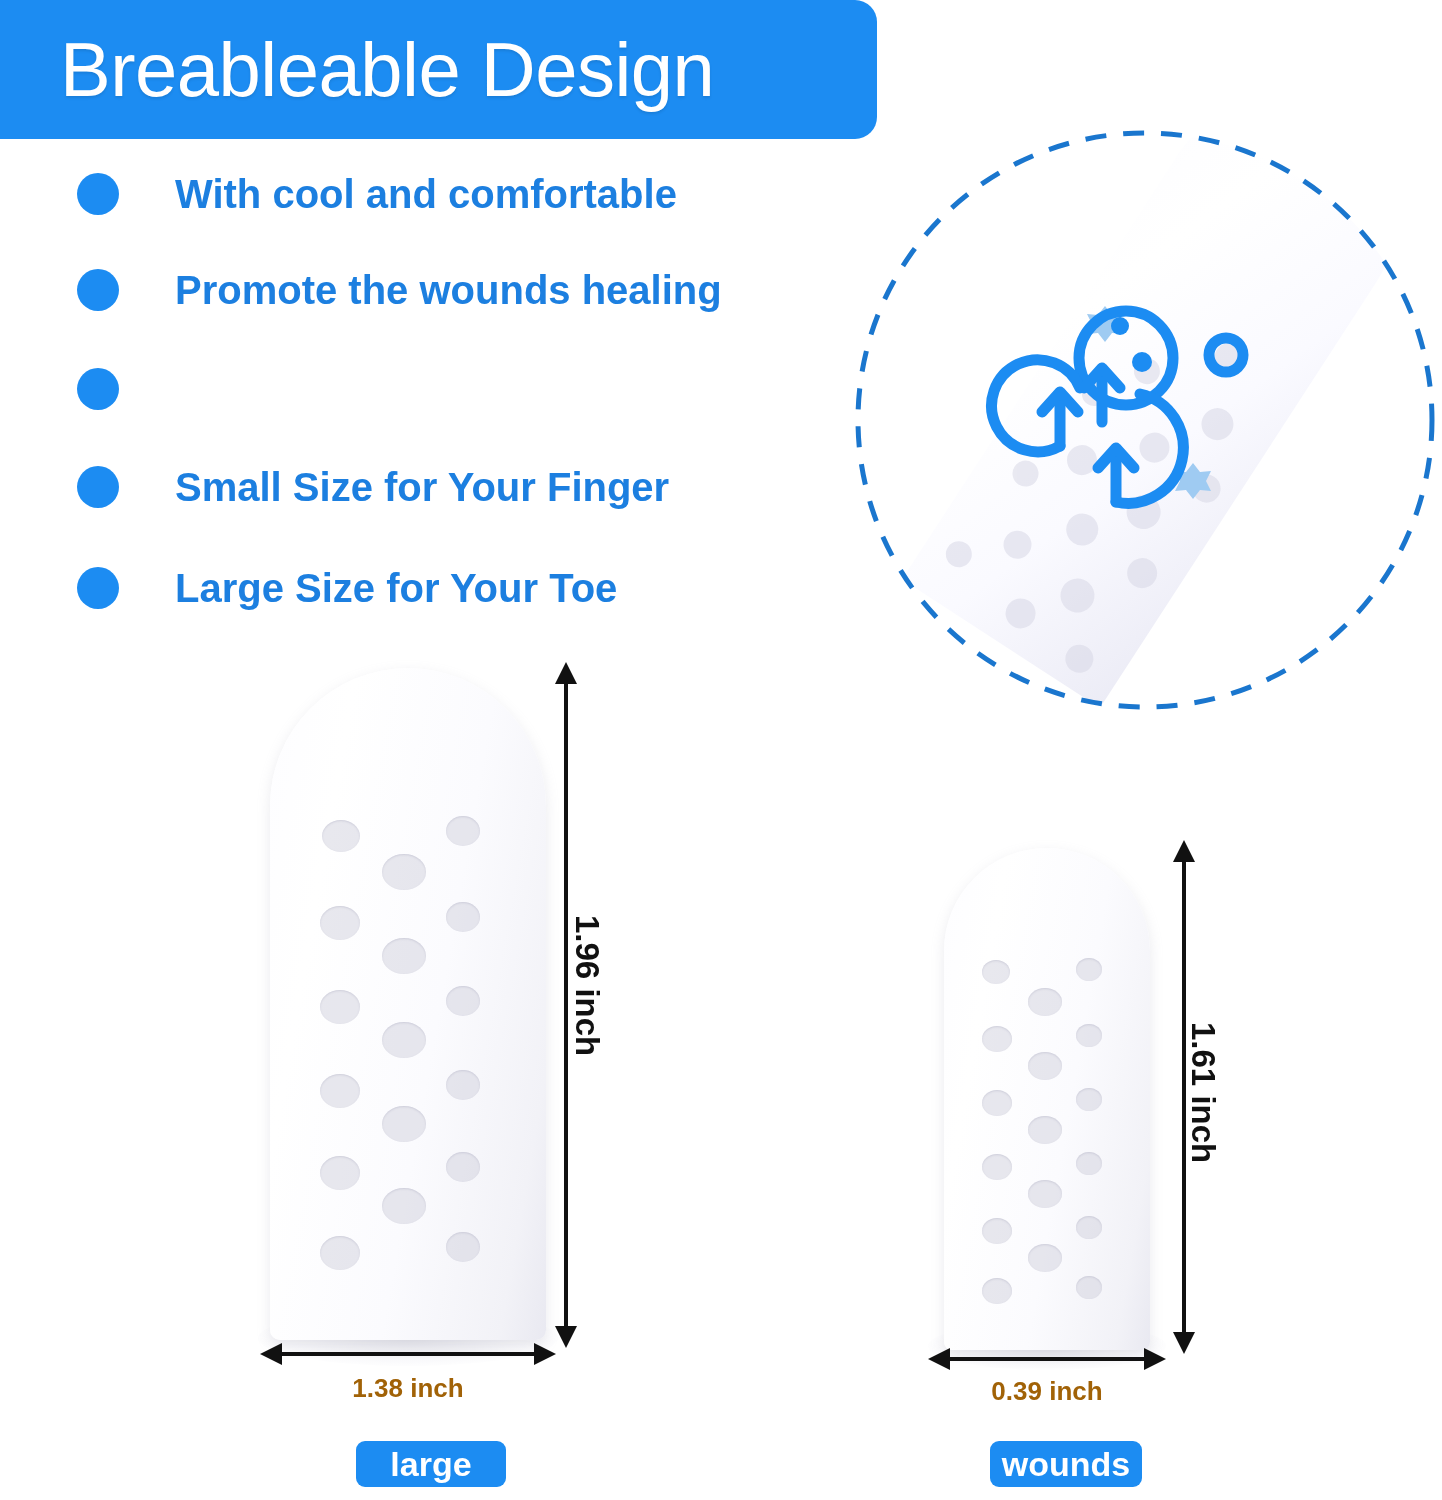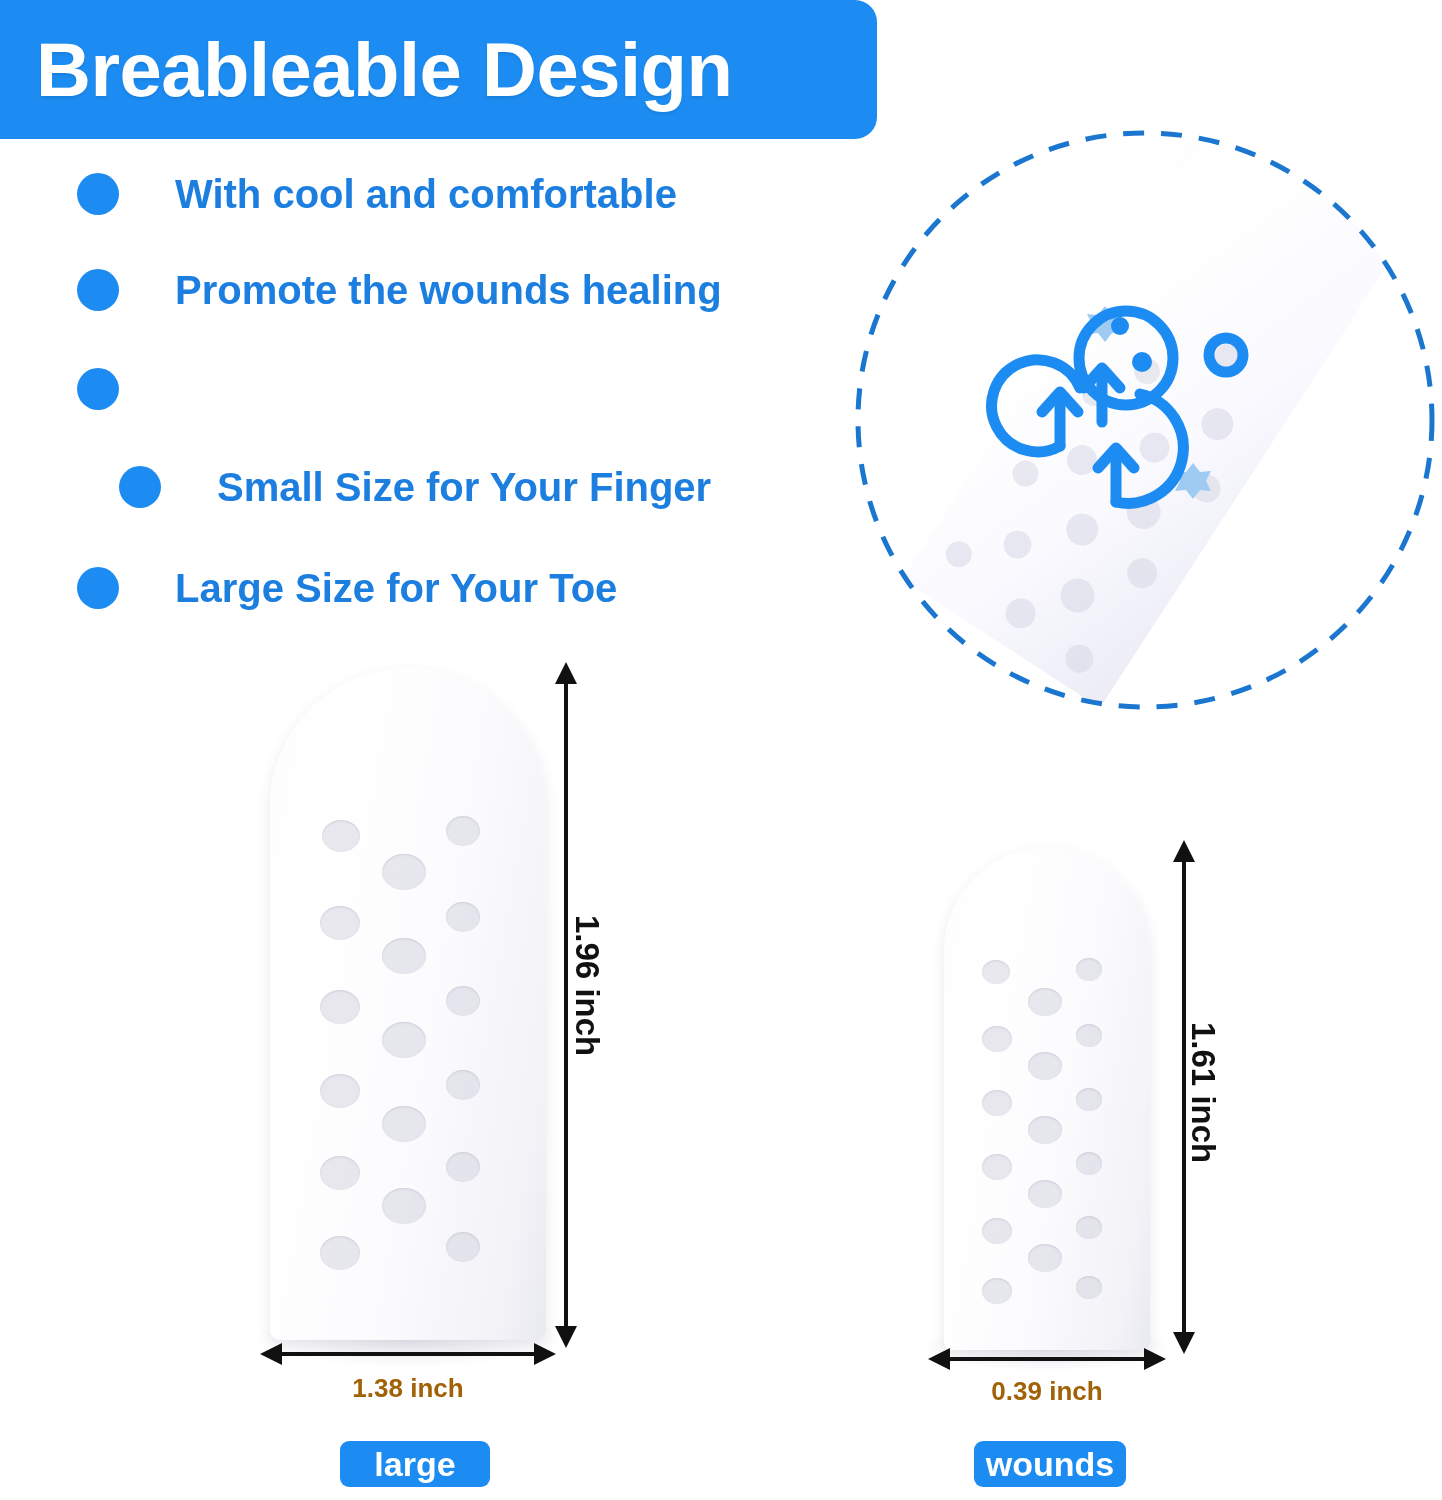--- a/index.html
+++ b/index.html
@@ -28,23 +28,23 @@
     height: 139px;
     background: #1C8CF2;
     border-top-right-radius: 22px;
     border-bottom-right-radius: 22px;
     display: flex;
     align-items: center;
   }
   .header-title {
     color: #ffffff;
     font-size: 76px;
-    font-weight: bold;
+    font-weight: normal;
     letter-spacing: -0.5px;
-    margin-left: 36px;
+    margin-left: 60px;
     line-height: 1;
     text-shadow: 0 2px 3px rgba(0,0,0,0.10);
     white-space: nowrap;
   }
 
   
   .feature-list {
     position: absolute;
     left: 0;
     top: 150px;
@@ -141,20 +141,21 @@
     position: absolute;
     background: #1C8CF2;
     border-radius: 9px;
     color: #ffffff;
     font-size: 34px;
     font-weight: bold;
     display: flex;
     align-items: center;
     justify-content: center;
     line-height: 1;
+    margin-left: 16px;
   }
 </style>
 </head>
 <body>
 
 <div id="page">
 
   <div class="header-banner">
     <div class="header-title">Breableable Design</div>
   </div>
@@ -168,21 +169,21 @@
 
     <div class="feature-item" style="top:114px;">
       <span class="feature-dot"></span>
       <span class="feature-text">Promote the wounds healing</span>
     </div>
 
     <div class="feature-item" style="top:213px;">
       <span class="feature-dot"></span>
     </div>
 
-    <div class="feature-item" style="top:311px;padding-left:42px;">
+    <div class="feature-item" style="top:311px;">
       <span class="feature-dot"></span>
       <span class="feature-text">Small Size for Your Finger</span>
     </div>
 
     <div class="feature-item" style="top:412px;">
       <span class="feature-dot"></span>
       <span class="feature-text">Large Size for Your Toe</span>
     </div>
 
   </div>

